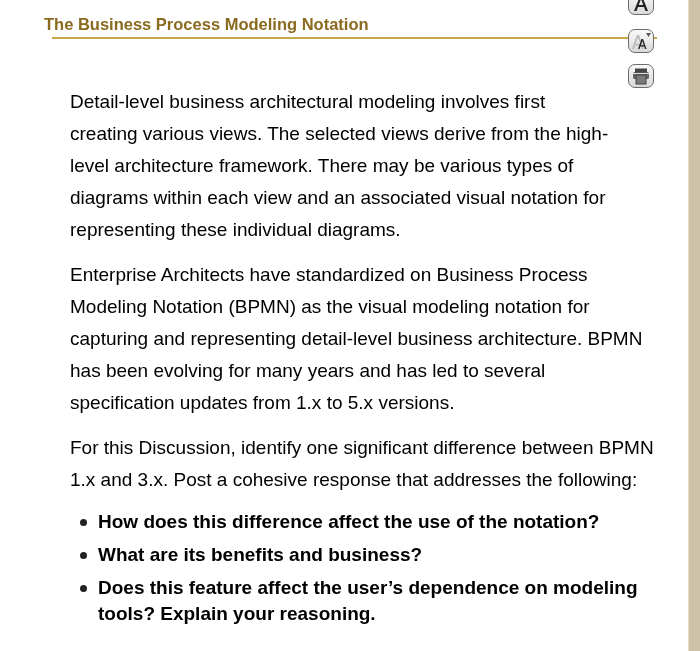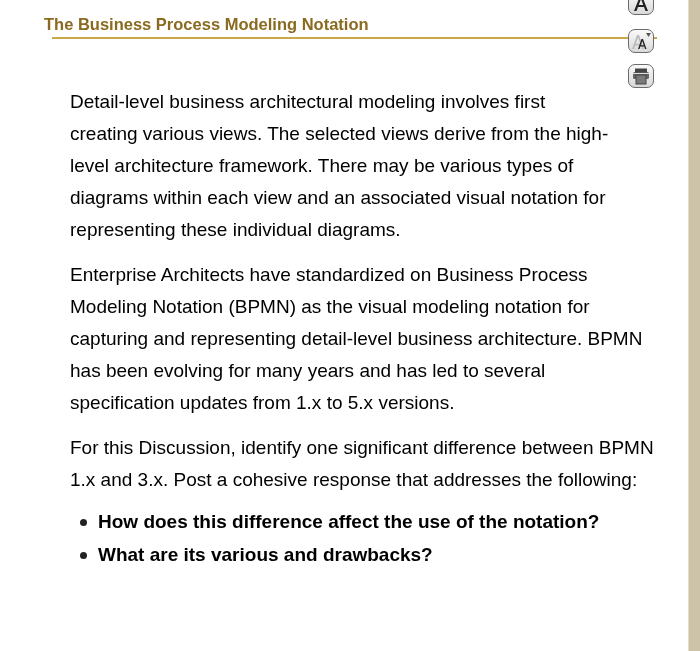--- a/index.html
+++ b/index.html
@@ -92,16 +92,20 @@
   <p id="para-1">Detail-level business architectural modeling involves first creating various views. The selected views derive from the high-level architecture framework. There may be various types of diagrams within each view and an associated visual notation for representing these individual diagrams.</p>
   <p id="para-2">Enterprise Architects have standardized on Business Process Modeling Notation (BPMN) as the visual modeling notation for capturing and representing detail-level business architecture. BPMN has been evolving for many years and has led to several specification updates from 1.x to 5.x versions.</p>
   <p id="para-3">For this Discussion, identify one significant difference between BPMN 1.x and 3.x. Post a cohesive response that addresses the following:</p>
   <ul class="bullets">
     <li>
       <span class="dot"></span>
       <span>How does this difference affect the use of the notation?</span>
     </li>
     <li>
       <span class="dot"></span>
-      <span>What are its various and drawbacks?</span>
+      <span>What are its benefits and business?</span>
+    </li>
+    <li>
+      <span class="dot"></span>
+      <span>Does this feature affect the user’s dependence on modeling tools? Explain your reasoning.</span>
     </li>
   </ul>
 </div>
 
 </body></html>

